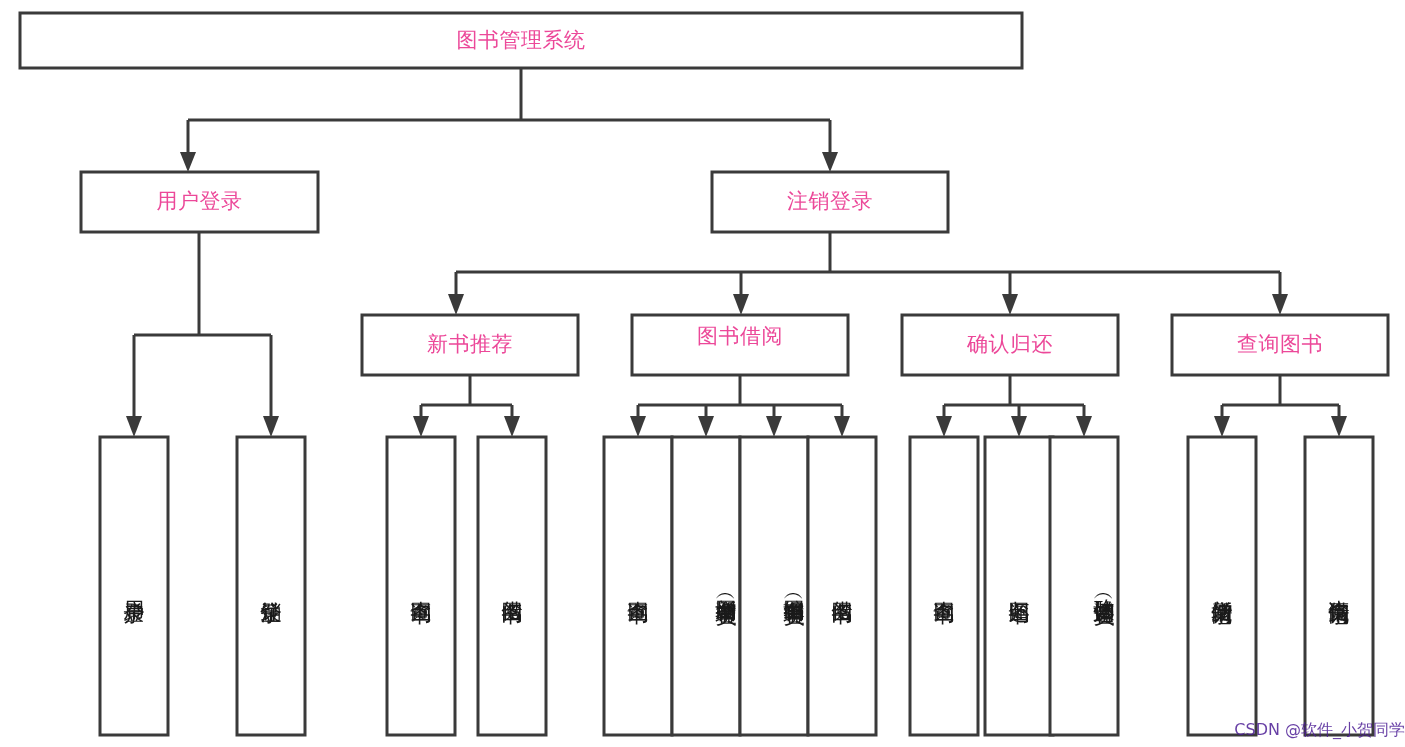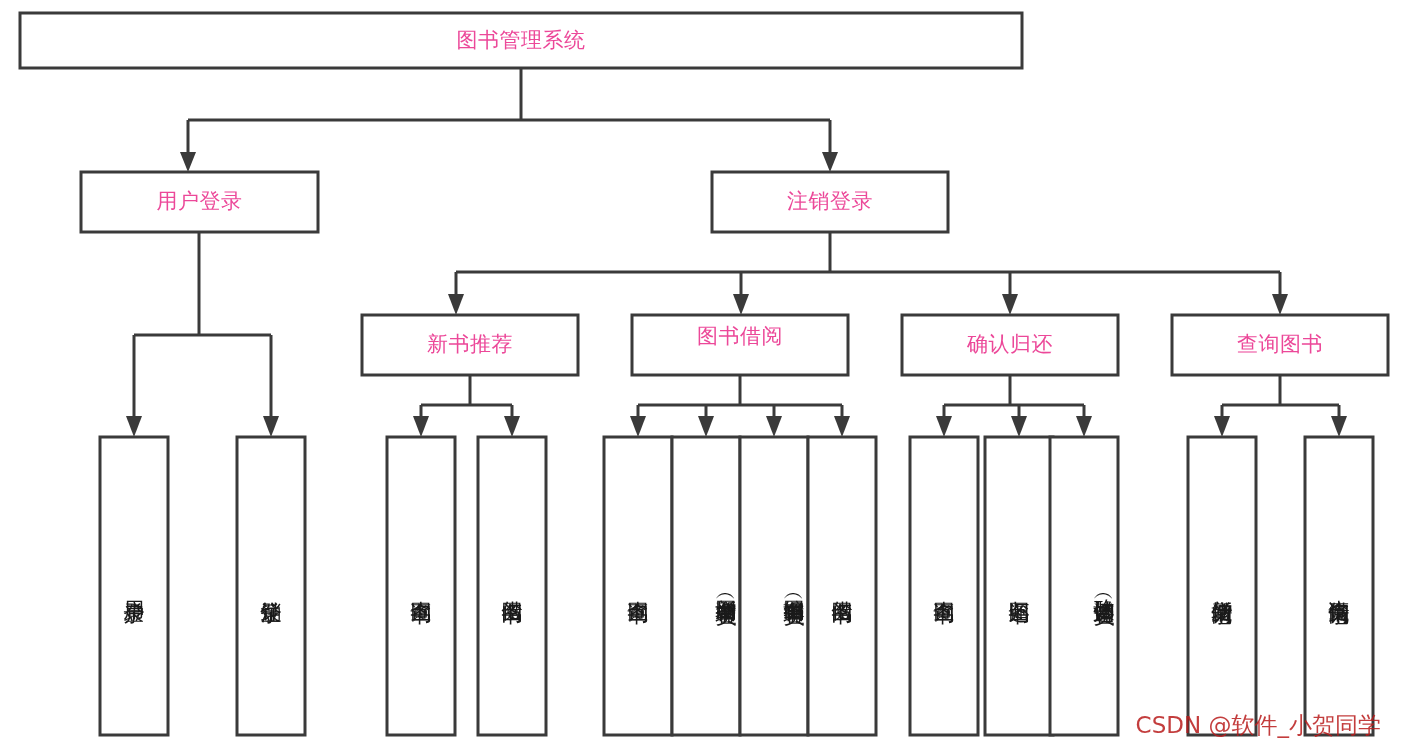--- a/index.html
+++ b/index.html
@@ -60,24 +60,24 @@
     color: #1a1a1a;
     font-size: 21px;
     letter-spacing: 1px;
     writing-mode: vertical-rl;
     text-orientation: upright;
     pointer-events: none;
     overflow: hidden;
   }
   .watermark {
     position: absolute;
-    right: 24px;
+    right: 0;
     bottom: 6px;
-    font-size: 23px;
-    color: #b91c1c;
+    font-size: 16px;
+    color: #4c1d95;
     opacity: 0.85;
     white-space: nowrap;
     pointer-events: none;
   }
 </style>
 </head>
 <body>
 
 <div id="canvas">
 

